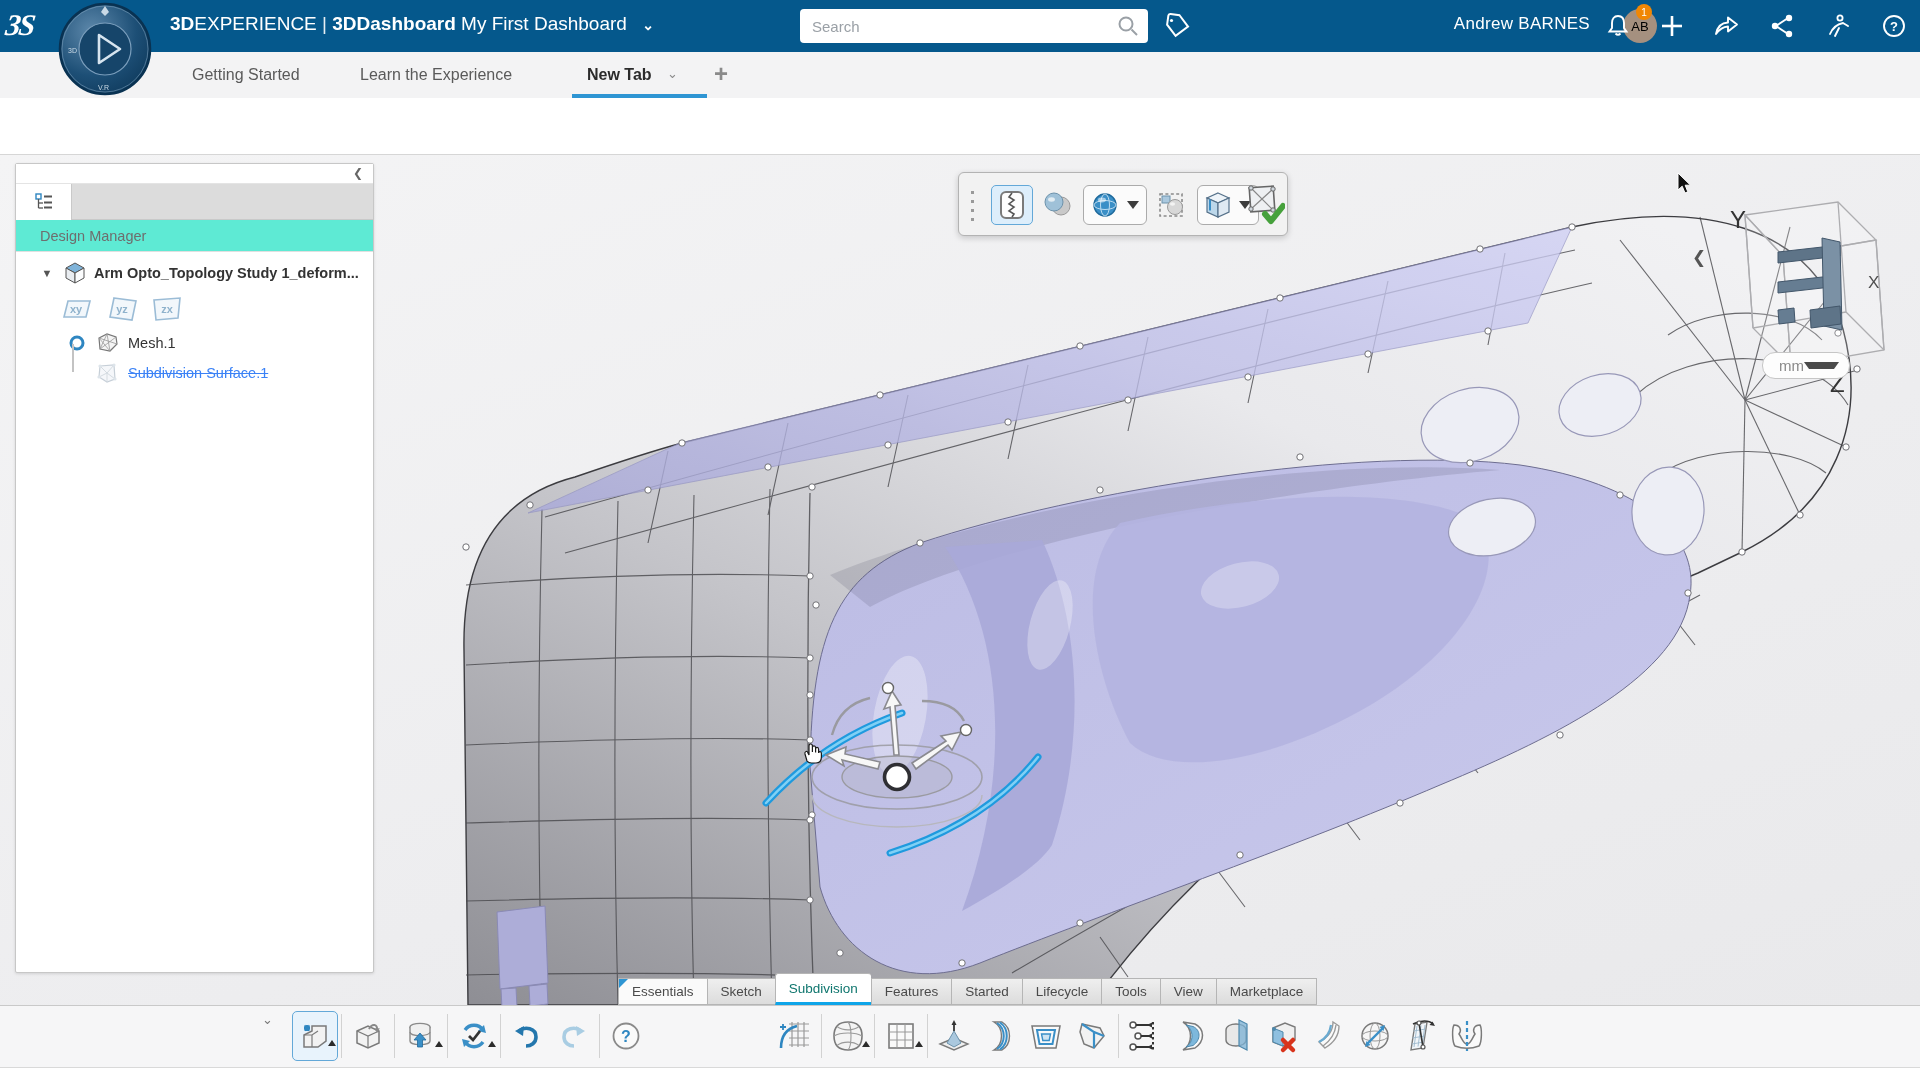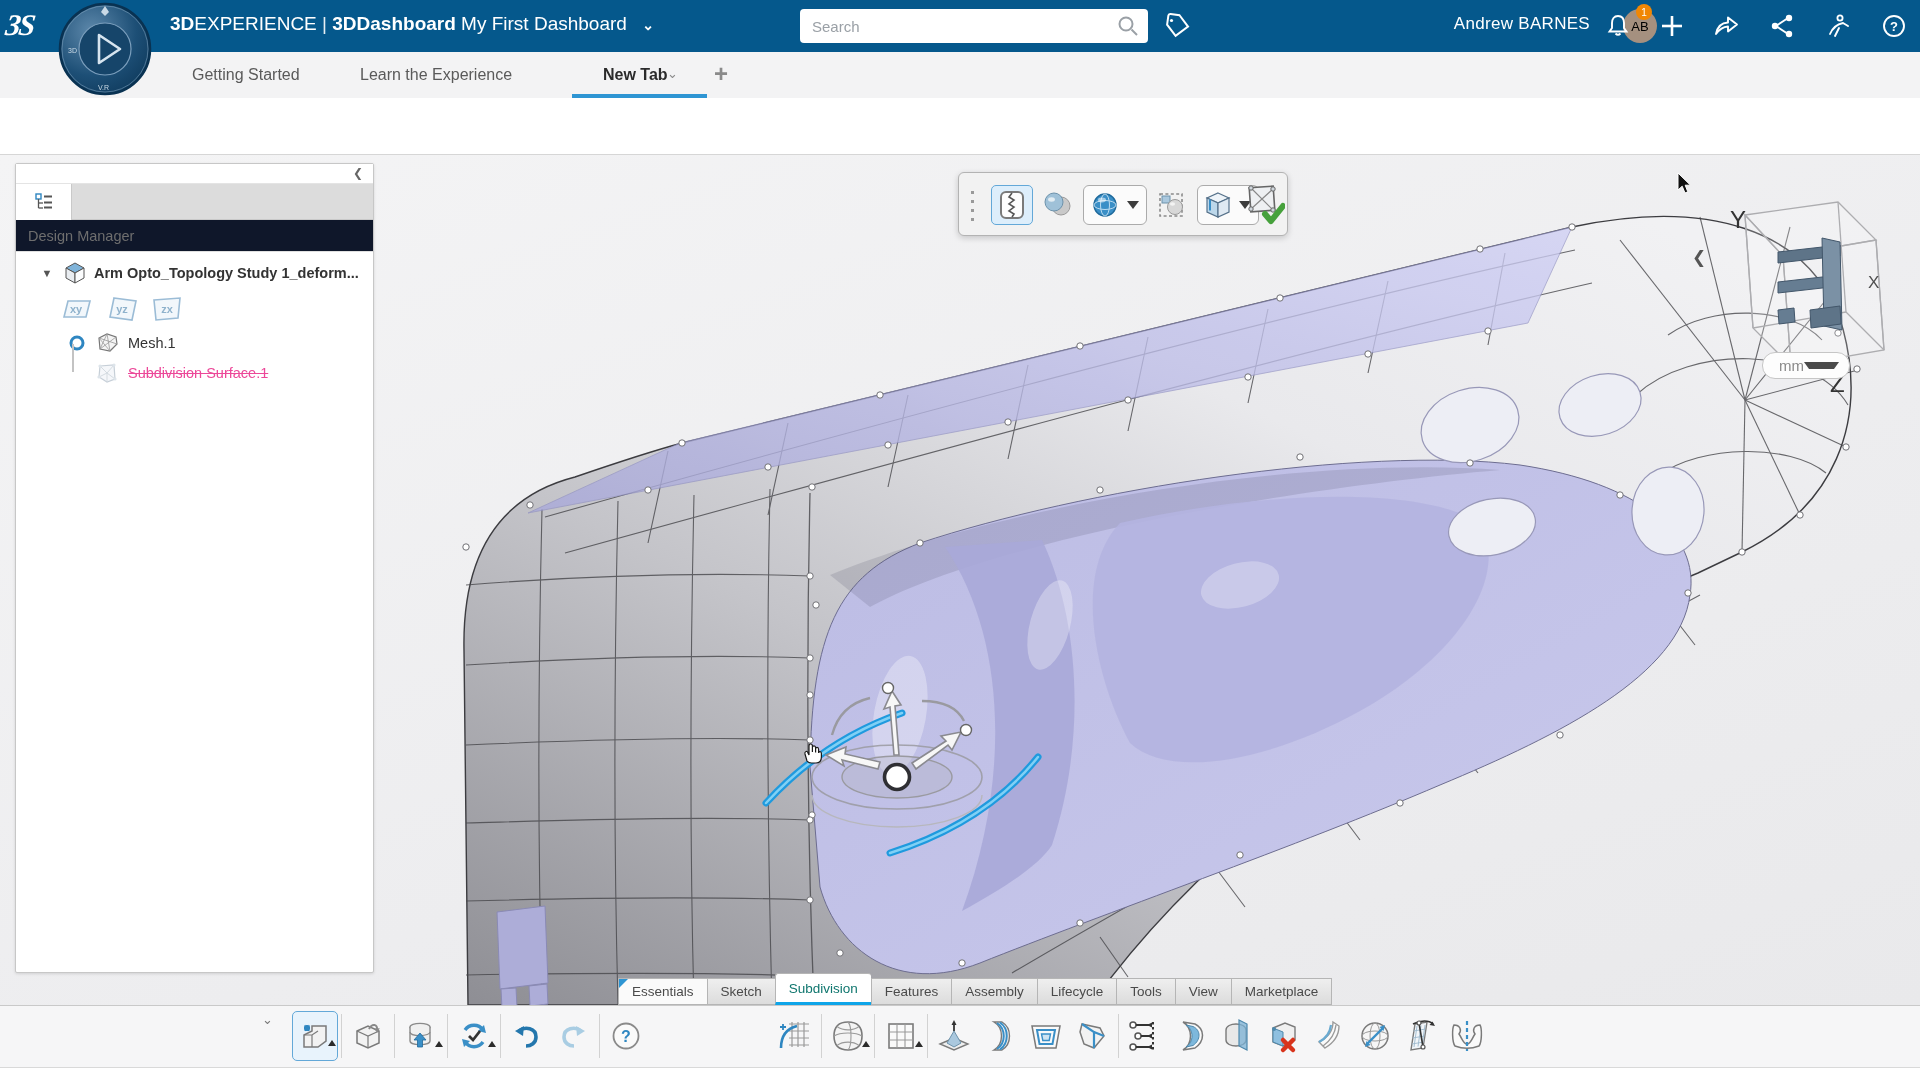--- a/index.html
+++ b/index.html
@@ -54,26 +54,26 @@
   
   .dpanel{left:15px;top:163px;width:359px;height:810px;background:#fff;border:1px solid #c7c7c7;
     border-radius:2px;z-index:10;box-shadow:0 1px 3px rgba(0,0,0,.12)}
   .dp-topstrip{position:absolute;left:0;top:0;width:100%;height:20px;background:#fff;
     border-bottom:1px solid #e4e4e4}
   .dp-collapse{position:absolute;right:10px;top:2px;color:#666;font-size:12px;cursor:default}
   .dp-tabstrip{position:absolute;left:0;top:20px;width:100%;height:36px;background:#dcdcdc;
     border-bottom:1px solid #c9c9c9}
   .dp-tab{position:absolute;left:0;top:0;width:56px;height:36px;background:#fff;
     border-right:1px solid #c9c9c9;display:flex;align-items:center;justify-content:center}
-  .dp-header{position:absolute;left:0;top:56px;width:100%;height:32px;background:#0f172a;
-    border-bottom:1px solid #e0e0e0;display:flex;align-items:center;padding-left:12px;
+  .dp-header{position:absolute;left:0;top:56px;width:100%;height:32px;background:#5eead4;
+    border-bottom:1px solid #e0e0e0;display:flex;align-items:center;padding-left:24px;
     font-size:14.5px;color:#6e6e6e}
   .tree-row{position:absolute;display:flex;align-items:center;font-size:14.5px;color:#333}
   .tw{display:inline-flex;align-items:center;justify-content:center}
-  .struck{color:#ec4899;text-decoration:line-through}
+  .struck{color:#3b82f6;text-decoration:line-through}
   .tree-line{position:absolute;left:56px;top:180px;width:2px;height:28px;background:#c3c3c3}
 
   
   .ctx{left:958px;top:172px;width:330px;height:64px;background:#f2f2f2;border:1px solid #b3b3b3;
     border-radius:6px;z-index:12;box-shadow:0 2px 6px rgba(0,0,0,.18);}
   .ctx .handle{position:absolute;left:12px;top:18px;width:4px;height:30px;
     display:flex;flex-direction:column;justify-content:space-between}
   .ctx .handle i{width:3px;height:3px;background:#9a9a9a;display:block}
   .ctxbtn{position:absolute;display:flex;align-items:center;justify-content:center}
   .sel-blue{border:1.5px solid #63a8d8;background:#ddeefb;border-radius:5px}
@@ -338,21 +338,21 @@
     </svg>
   </div>
 
   <div class="abs tabrow">
     <div class="dtab" style="left:192px">
       <span>Getting Started</span>
       </div>
     <div class="dtab" style="left:360px">
       <span>Learn the Experience</span>
       </div>
-    <div class="dtab active" style="left:603px">
+    <div class="dtab active" style="left:587px">
       <span>New Tab</span>
       </div>
     <div class="abs tab-chev">⌄</div>
     <div class="abs tab-add">+</div>
   </div>
   <div class="abs tab-underline"></div>
 
   <svg class="abs compass" viewBox="0 0 95 95">
     <defs>
         <radialGradient id="gComp" cx="0.35" cy="0.3" r="0.9">
@@ -543,21 +543,21 @@
     <div class="rtab">
         <span>Sketch</span>
       </div>
     <div class="rtab active">
         <span>Subdivision</span>
       </div>
     <div class="rtab">
         <span>Features</span>
       </div>
     <div class="rtab">
-        <span>Assembly</span>
+        <span>Started</span>
       </div>
     <div class="rtab">
         <span>Lifecycle</span>
       </div>
     <div class="rtab">
         <span>Tools</span>
       </div>
     <div class="rtab">
         <span>View</span>
       </div>

